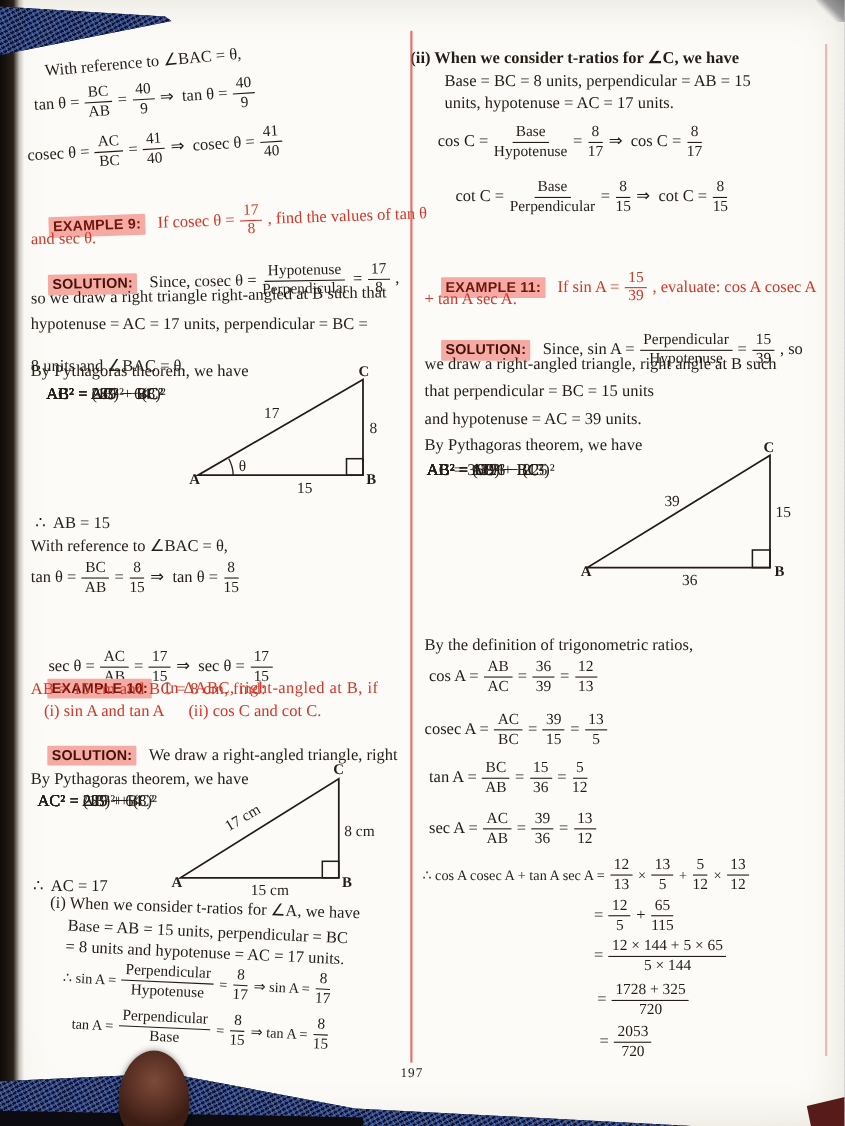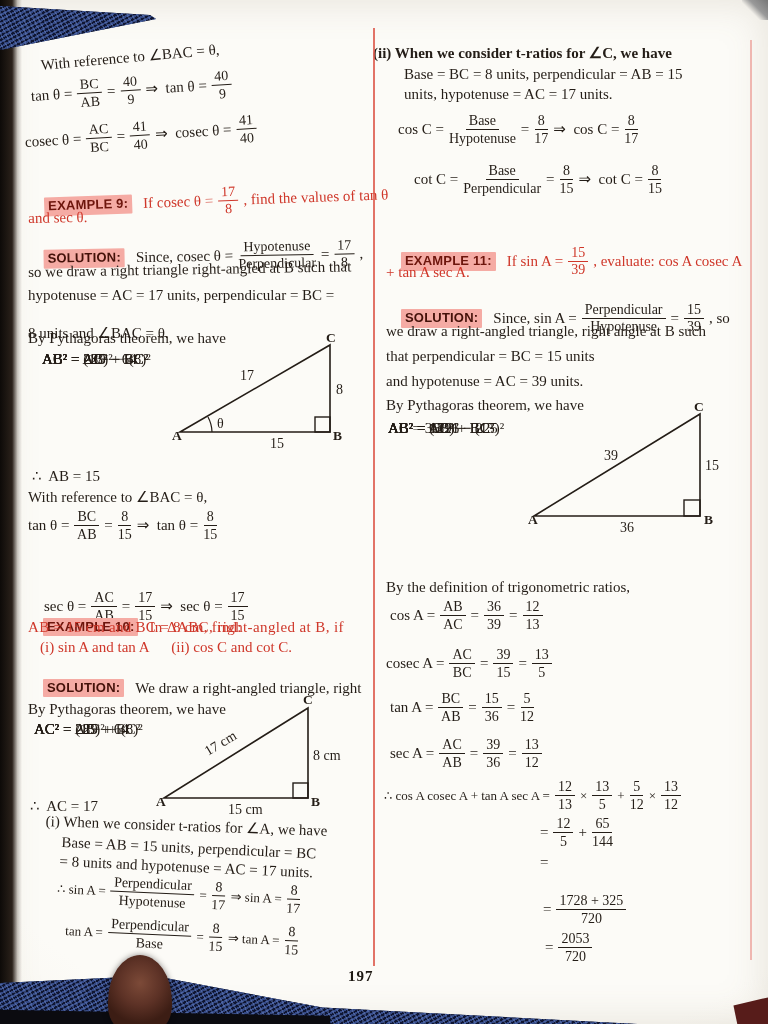--- a/index.html
+++ b/index.html
@@ -52,21 +52,21 @@
   .frac .num{border-bottom:1.4px solid currentColor;padding:0 3px 0.5px 3px;}
   .frac .den{padding-top:0.5px;}
   .red{color:#cf372a;}
   .label{
     display:inline-block;background:#f5aba4;color:#6d150c;
     font-family:"Liberation Sans",sans-serif;font-weight:bold;font-size:13px;
     padding:1px 4px;margin-right:6px;letter-spacing:.2px;border-radius:1px;
   }
   .label.sol{color:#441109;}
   .stepcol{position:absolute;z-index:3;display:flex;flex-direction:column;}
-  .pagenum{position:absolute;left:348px;top:968px;font-size:15px;font-weight:bold;color:#1d1812;z-index:7;letter-spacing:1px;}
+  .pagenum{position:absolute;left:364px;top:968px;font-size:12px;font-weight:normal;color:#1d1812;z-index:7;letter-spacing:1px;}
   svg{position:absolute;z-index:3;overflow:visible;}
   svg text{font-family:"Liberation Serif",serif;font-size:14px;fill:#241d17;}
   svg .vtx{font-size:13.5px;font-weight:bold;}
   .tilt-a{transform:rotate(-5deg);transform-origin:left top;}
   .tilt-b{transform:rotate(-3.5deg);transform-origin:left top;}
   .tilt-c{transform:rotate(-2deg);transform-origin:left top;}
   .tilt-d{transform:rotate(-1deg);transform-origin:left top;}
   .tilt-e{transform:rotate(2deg);transform-origin:left top;}
   .tilt-f{transform:rotate(2.6deg);transform-origin:left top;}
   .small{font-size:13px;}
@@ -460,25 +460,29 @@
     </div>
   <div class="line eq" style="left:540px;top:816px;">
       <span class="seg">=</span>
       <span class="frac">
         <span class="num">12</span>
         <span class="den">5</span>
       </span>
       <span class="seg">+</span>
       <span class="frac">
         <span class="num">65</span>
-        <span class="den">144</span>
+        <span class="den">115</span>
       </span>
     </div>
   <div class="line eq" style="left:540px;top:853px;">
       <span class="seg">=</span>
+      <span class="frac">
+        <span class="num">12 × 144 + 5 × 65</span>
+        <span class="den">5 × 144</span>
+      </span>
     </div>
   <div class="line eq" style="left:543px;top:893px;">
       <span class="seg">=</span>
       <span class="frac">
         <span class="num">1728 + 325</span>
         <span class="den">720</span>
       </span>
     </div>
   <div class="line eq" style="left:545px;top:931px;">
       <span class="seg">=</span>

